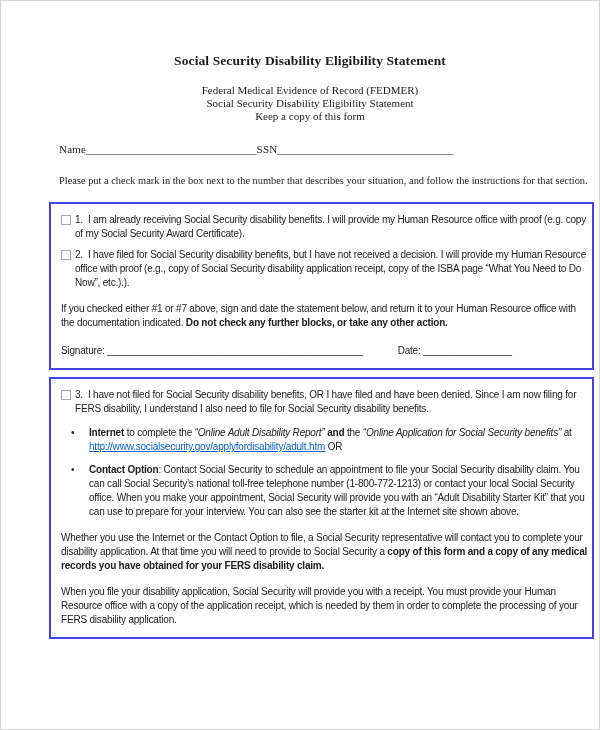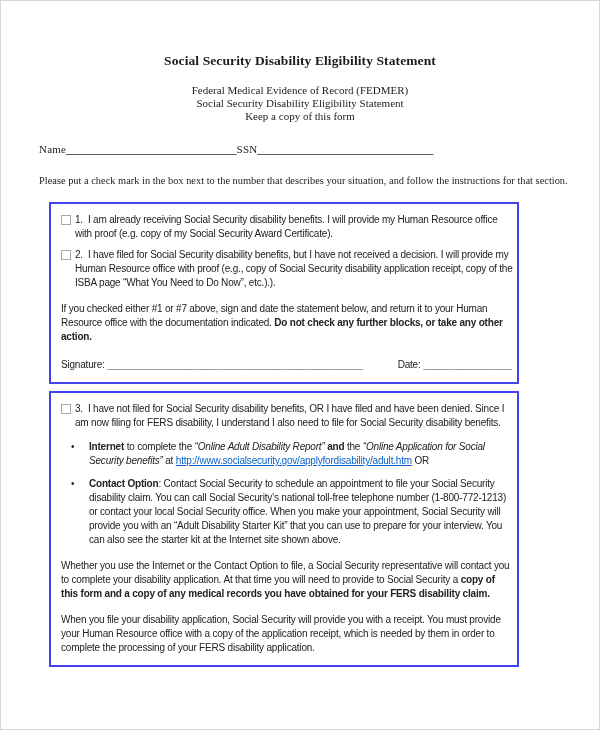--- a/index.html
+++ b/index.html
@@ -6,51 +6,51 @@
   .page{
     position:relative;
     width:600px;height:730px;
     box-sizing:border-box;
     border:1px solid #d6d6d6;
     background:#ffffff;
     color:#1c1c1c;
     overflow:hidden;
     font-family:"Liberation Serif", serif;
   }
-  .serif{font-family:"Liberation Serif", serif;}
+  .serif{font-family:"Liberation Serif", serif;padding-left:20px;}
 
   .doc-title{
     margin-top:52px;
     text-align:center;
     font-weight:bold;
     font-size:13.5px;
     letter-spacing:.1px;
   }
   .subtitles{
     margin-top:15px;
     text-align:center;
     font-size:11px;
     line-height:13px;
   }
   .id-row{
     margin:20px 38px 0 38px;
     font-size:11px;
     white-space:nowrap;
   }
   .id-row .lbl{letter-spacing:.2px;}
-  .fill-line{letter-spacing:0;font-weight:bold;}
+  .fill-line{letter-spacing:0;}
   .instruction{
     margin:20px 0 0 38px;
     font-size:10.4px;
     white-space:nowrap;
   }
   .blue-box{
     box-sizing:border-box;
     margin-left:48px;
-    width:470px;
+    width:545px;
     border:2px solid #4343ee;
     padding:9px 4px 10px 10px;
     font-family:"Liberation Sans", sans-serif;
     font-size:10px;
     line-height:14px;
     letter-spacing:-0.2px;
     color:#222;
   }
   .box1{margin-top:16px;}
   .box3{margin-top:7px;}

